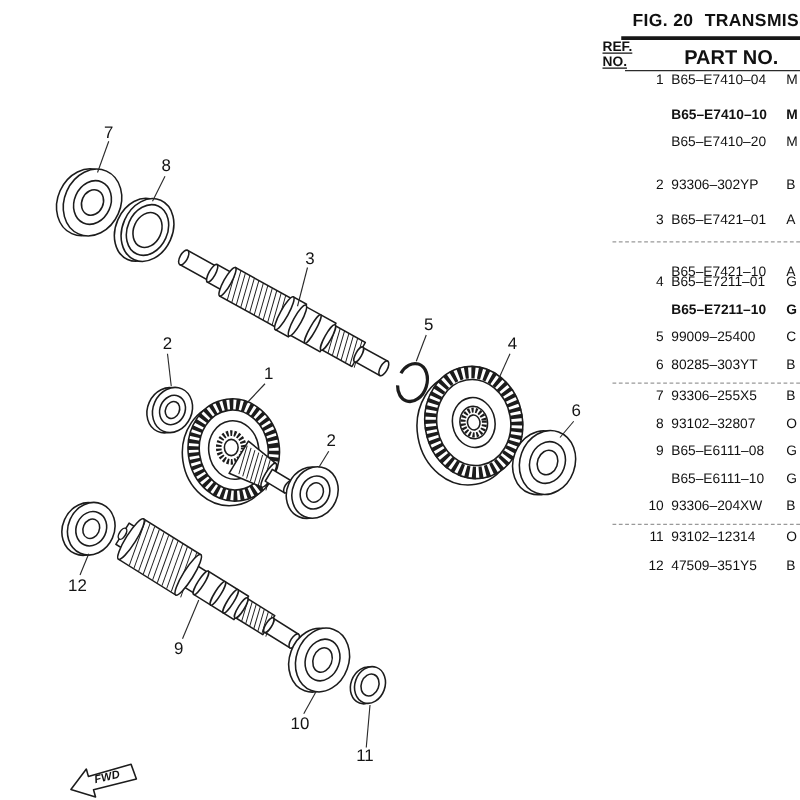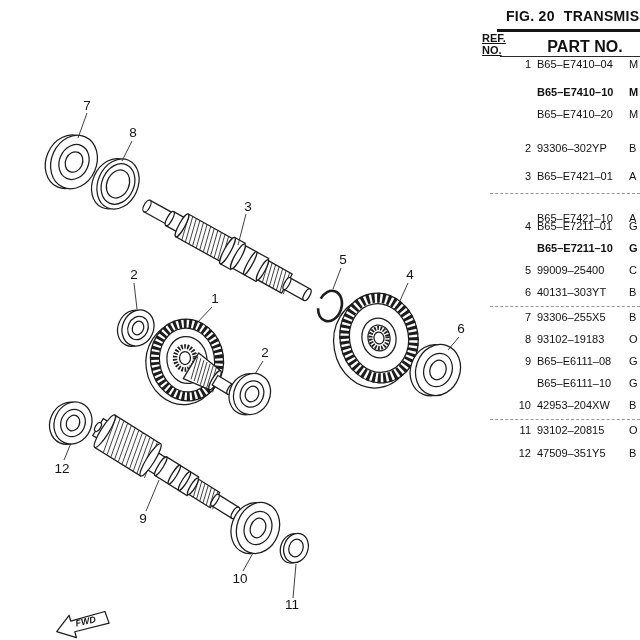--- a/index.html
+++ b/index.html
@@ -302,53 +302,53 @@
           <span class="part">B65–E7211–10</span>
           <span class="desc">G</span>
         </div>
         <div class="row" style="top: 264px;">
           <span class="ref">5</span>
           <span class="part">99009–25400</span>
           <span class="desc">C</span>
         </div>
         <div class="row" style="top: 286px;">
           <span class="ref">6</span>
-          <span class="part">40131–303YT</span>
+          <span class="part">80285–303YT</span>
           <span class="desc">B</span>
         </div>
         <div class="dashrule" style="top: 306px;"></div>
         <div class="row" style="top: 311px;">
           <span class="ref">7</span>
           <span class="part">93306–255X5</span>
           <span class="desc">B</span>
         </div>
         <div class="row" style="top: 333px;">
           <span class="ref">8</span>
-          <span class="part">93102–19183</span>
+          <span class="part">93102–32807</span>
           <span class="desc">O</span>
         </div>
         <div class="row" style="top: 355px;">
           <span class="ref">9</span>
           <span class="part">B65–E6111–08</span>
           <span class="desc">G</span>
         </div>
         <div class="row" style="top: 377px;">
           <span class="ref"></span>
           <span class="part">B65–E6111–10</span>
           <span class="desc">G</span>
         </div>
         <div class="row" style="top: 399px;">
           <span class="ref">10</span>
-          <span class="part">42953–204XW</span>
+          <span class="part">93306–204XW</span>
           <span class="desc">B</span>
         </div>
         <div class="dashrule" style="top: 419px;"></div>
         <div class="row" style="top: 424px;">
           <span class="ref">11</span>
-          <span class="part">93102–20815</span>
+          <span class="part">93102–12314</span>
           <span class="desc">O</span>
         </div>
         <div class="row" style="top: 447px;">
           <span class="ref">12</span>
           <span class="part">47509–351Y5</span>
           <span class="desc">B</span>
         </div>
       </div>
   </div>
 

